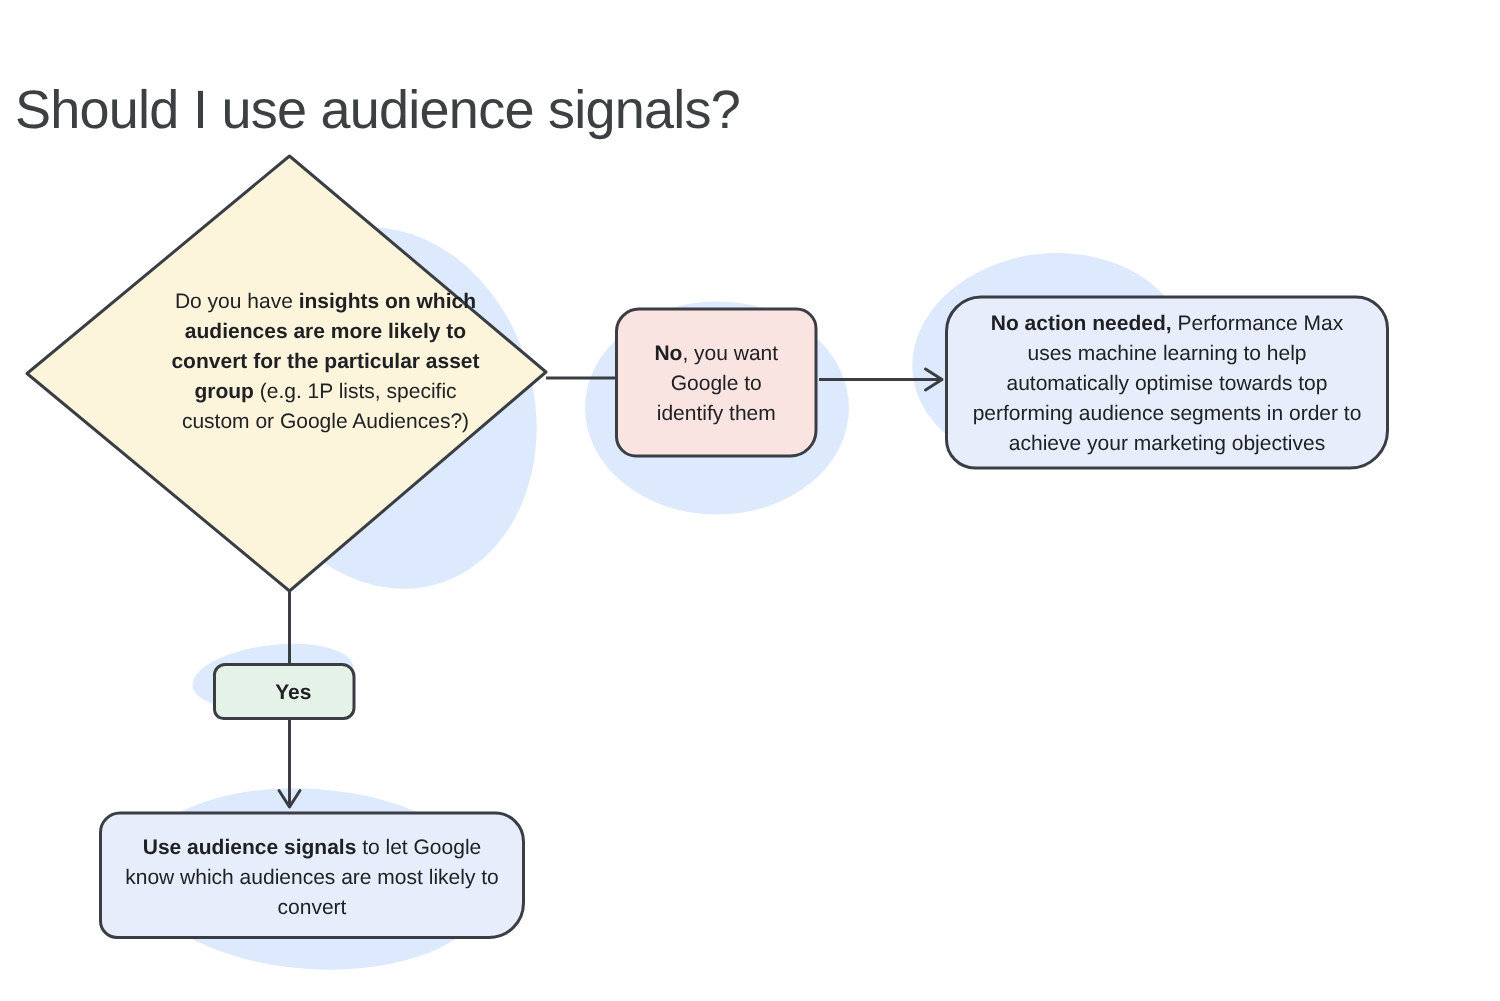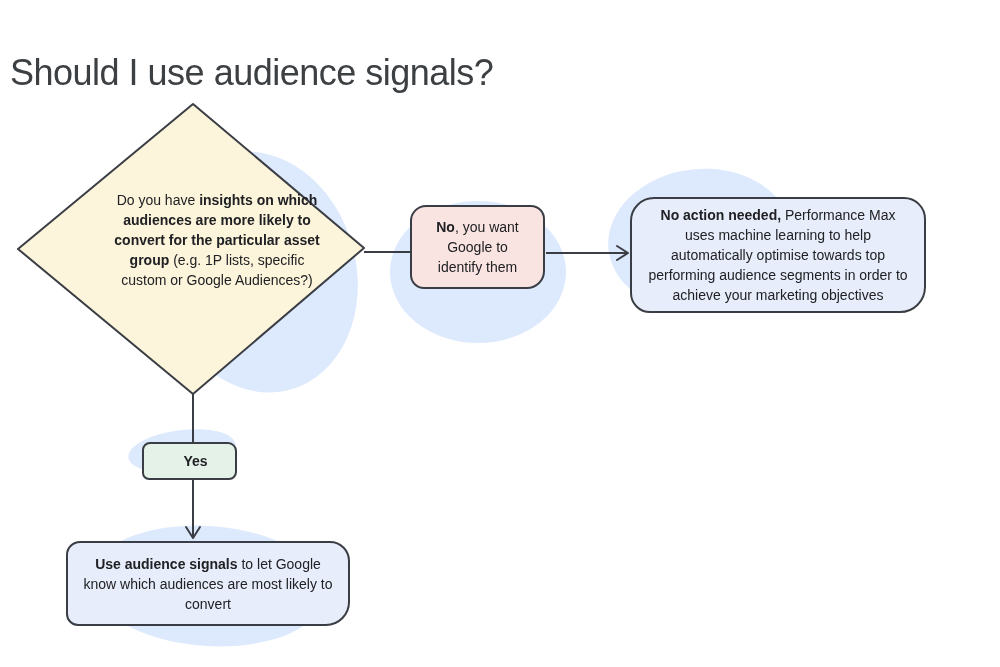--- a/index.html
+++ b/index.html
@@ -37,21 +37,21 @@
     display: flex;
     align-items: center;
     justify-content: center;
     text-align: center;
     font-size: 14px;
     line-height: 20px;
     border: 2px solid #3a3e44;
     padding-left: 12px;
   }
   .node-no {
-    left: 410px; top: 205px; width: 135px; height: 84px;
+    left: 410px; top: 205px; width: 135px; height: 100px;
     border-radius: 16px 14px 18px 14px;
     padding: 0 14px;
   }
   .node-no-action {
     left: 630px; top: 197px; width: 296px; height: 116px;
     border-radius: 24px 22px 26px 20px;
     padding: 0 15px;
   }
   .node-yes {
     left: 142px; top: 442px; width: 95px; height: 38px;

